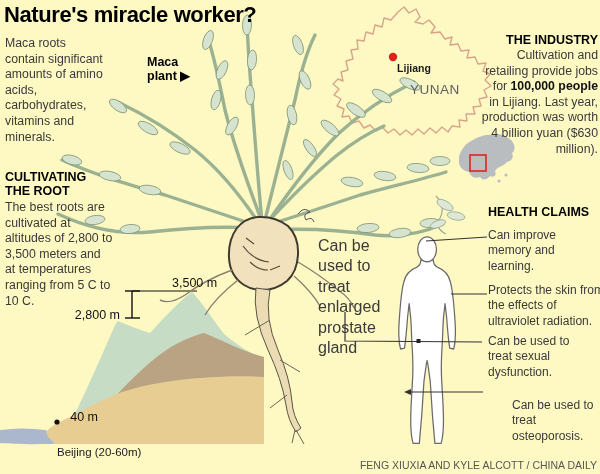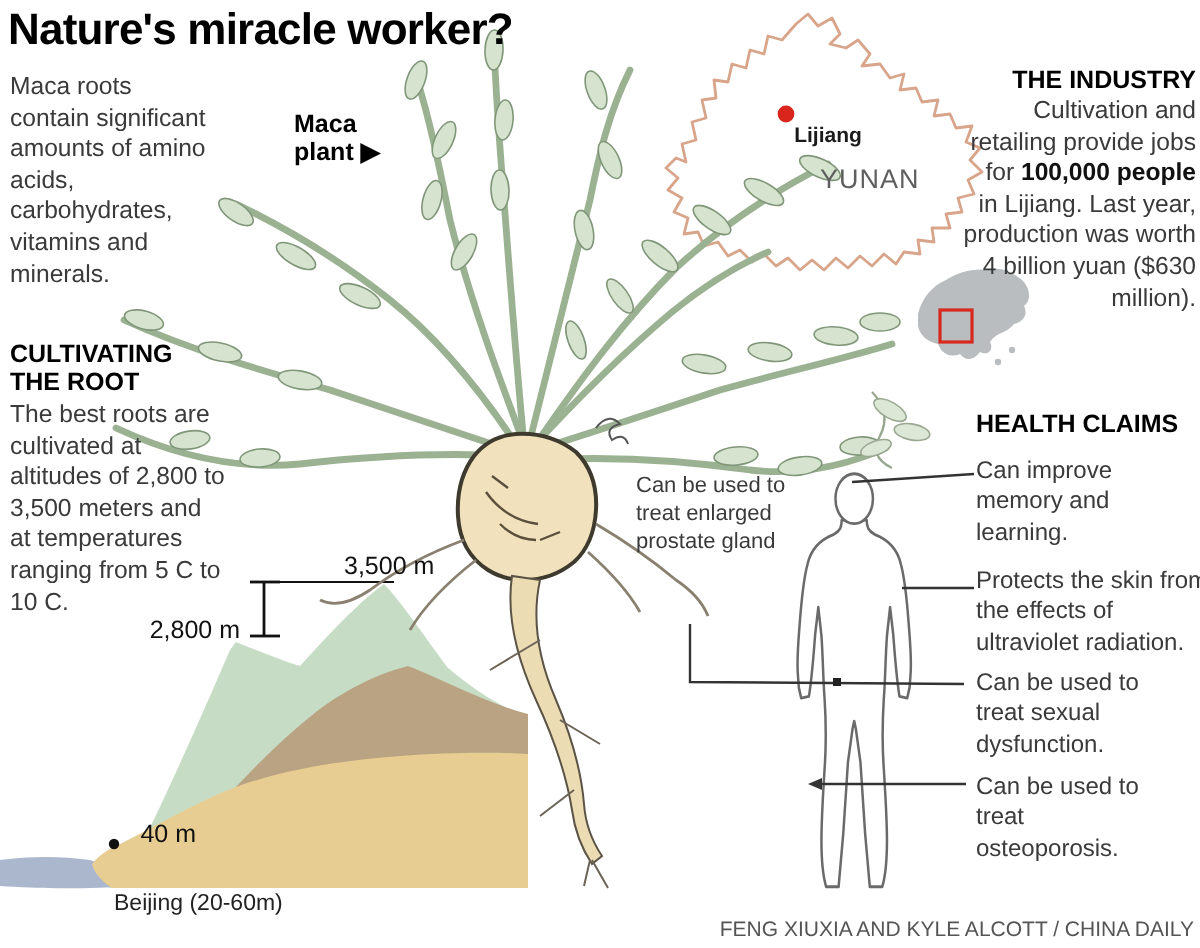--- a/index.html
+++ b/index.html
@@ -1,39 +1,39 @@
 <!DOCTYPE html>
 <html><head>
 <meta charset="utf-8">
 <style>
   html,body{margin:0;padding:0;background:#e9e9e9;}
   #canvas{
-    position:relative;width:600px;height:474px;background:#ffffff;
+    position:relative;width:600px;height:474px;background:#fef9c3;
     font-family:"Liberation Sans", sans-serif;color:#333;overflow:hidden;
   }
   .abs{position:absolute;}
   #title{left:4px;top:2px;font-size:22px;font-weight:bold;color:#000;letter-spacing:-0.4px;}
   .body-txt{font-size:12.3px;line-height:1.27;color:#3a3a3a;}
   .sec-head{font-size:12.5px;font-weight:bold;color:#000;line-height:1.12;}
   #intro{left:5px;top:36px;width:102px;}
   #cultivating-head{left:5px;top:170px;width:92px;}
   #cultivating-body{left:5px;top:200px;width:108px;}
   #maca-label{left:147px;top:55px;width:58px;font-size:12.5px;font-weight:bold;color:#000;line-height:1.15;}
   #lijiang-label{left:391px;top:62px;width:46px;text-align:center;font-size:10.5px;font-weight:bold;color:#1a1a1a;}
   #province-label{left:410px;top:82px;font-size:13.5px;color:#5f5f5f;letter-spacing:0.5px;}
   #industry{left:480px;top:33px;width:118px;text-align:right;}
   #industry .body-txt{margin-top:1px;}
   #industry b{color:#111;}
   #health-head{left:488px;top:205px;}
   .claim{left:488px;font-size:12px;line-height:1.28;color:#3a3a3a;}
   #claim-0{top:228px;width:96px;}
   #claim-1{top:283px;width:118px;}
   #claim-2{top:334px;width:96px;}
-  #claim-3{top:386px;width:86px;}
-  #prostate-claim{left:318px;top:236px;width:80px;font-size:11px;line-height:1.28;color:#3a3a3a;}
+  #claim-3{top:398px;width:86px;margin-left:24px;}
+  #prostate-claim{left:318px;top:236px;width:80px;font-size:16px;line-height:1.28;color:#3a3a3a;}
   .elev-label{font-size:12.5px;color:#111;}
   #elev-high{left:172px;top:276px;}
   #elev-low{left:62px;top:308px;width:58px;text-align:right;}
   #elev-sea{left:24px;top:410px;width:30px;text-align:right;margin-left:44px;}
   #beijing-label{left:57px;top:426px;font-size:11.5px;color:#222;margin-top:20px;}
   #source-line{left:4px;top:447px;font-size:10.5px;color:#8a8a8a;}
   #credit-line{right:3px;top:459px;font-size:10.5px;color:#555;text-align:right;}
   svg{position:absolute;left:0;top:0;}
 </style>
 </head>

